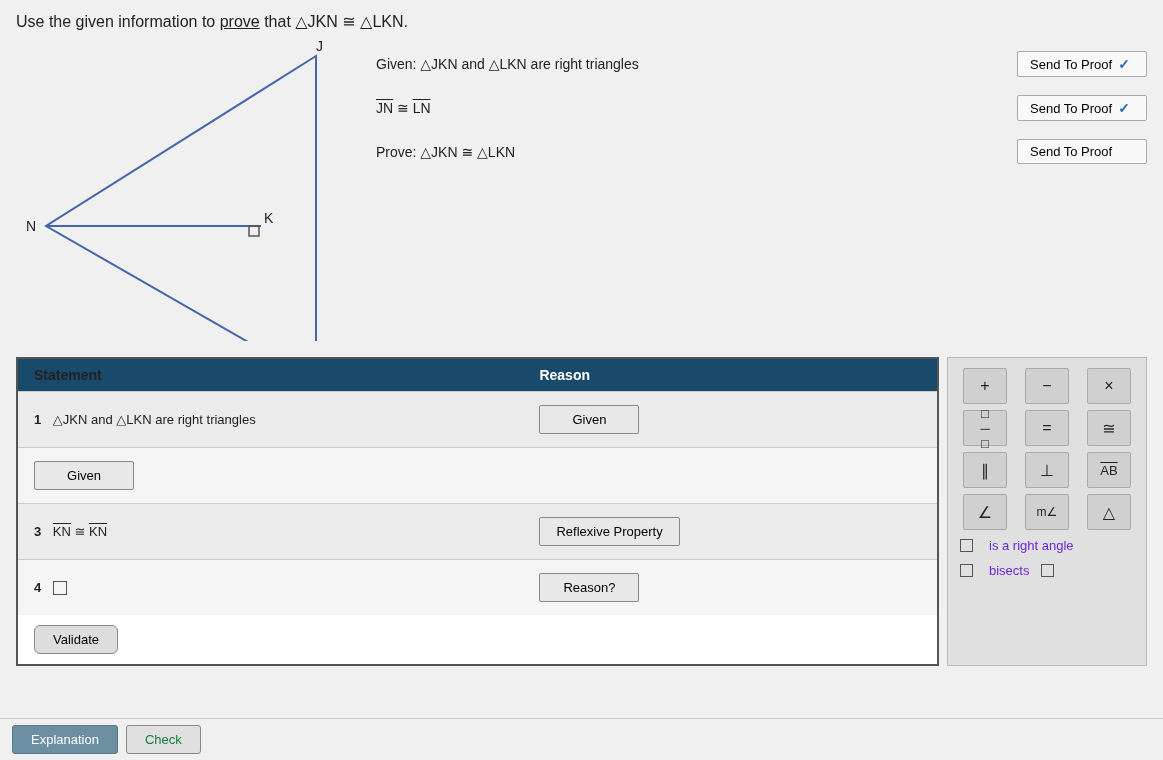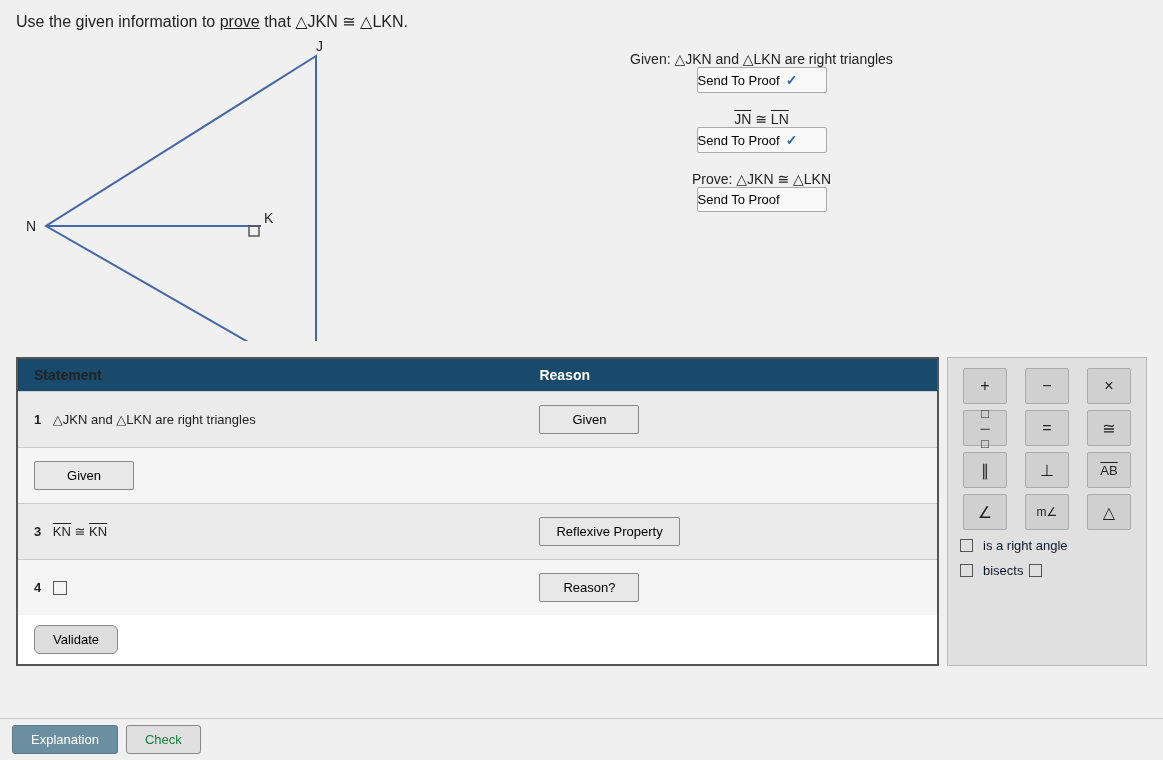--- a/index.html
+++ b/index.html
@@ -45,33 +45,32 @@
     .given-area {
       flex: 1;
       padding-left: 20px;
       padding-top: 10px;
     }
 
     .given-row {
       display: flex;
       align-items: center;
       margin-bottom: 18px;
-      flex-direction: column;
     }
 
     .given-text {
       font-size: 14px;
       color: #222;
       flex: 1;
     }
 
     .send-to-proof-btn {
       border: 1px solid #aaa;
       background: #f9f9f9;
-      padding: 4px 0;
+      padding: 4px 12px;
       font-size: 13px;
       cursor: pointer;
       display: flex;
       align-items: center;
       gap: 6px;
       border-radius: 2px;
       min-width: 130px;
     }
 
     .send-to-proof-btn .checkmark {
@@ -220,22 +219,22 @@
       align-items: center;
       justify-content: center;
       border-radius: 2px;
       color: #222;
     }
 
     .symbol-text-row {
       display: flex;
       align-items: center;
       font-size: 13px;
-      color: #0f172a;
-      gap: 6px;
+      color: #6d28d9;
+      gap: 12px;
       padding: 2px 4px;
     }
 
     .symbol-text-row .small-box {
       width: 13px;
       height: 13px;
       border: 1.5px solid #555;
       display: inline-block;
       flex-shrink: 0;
     }

